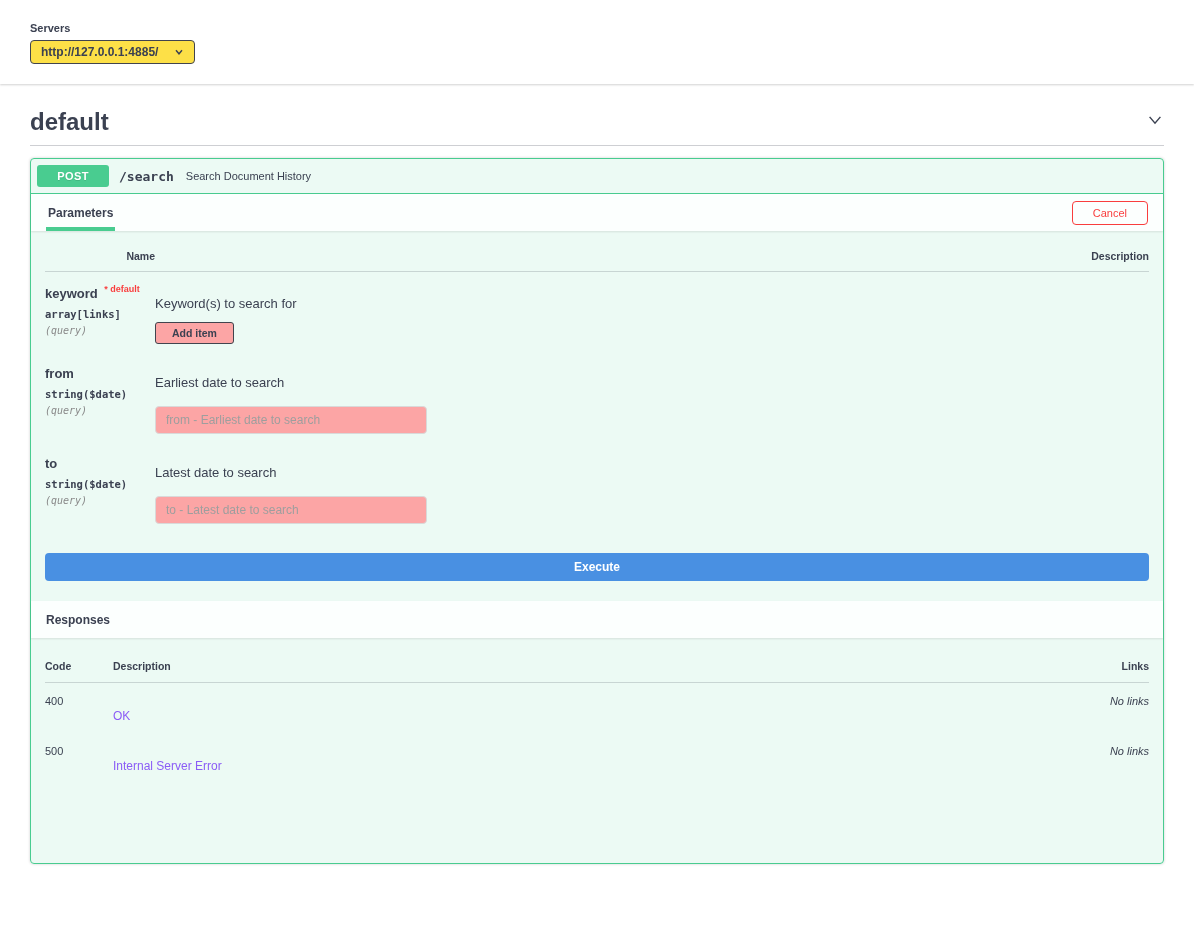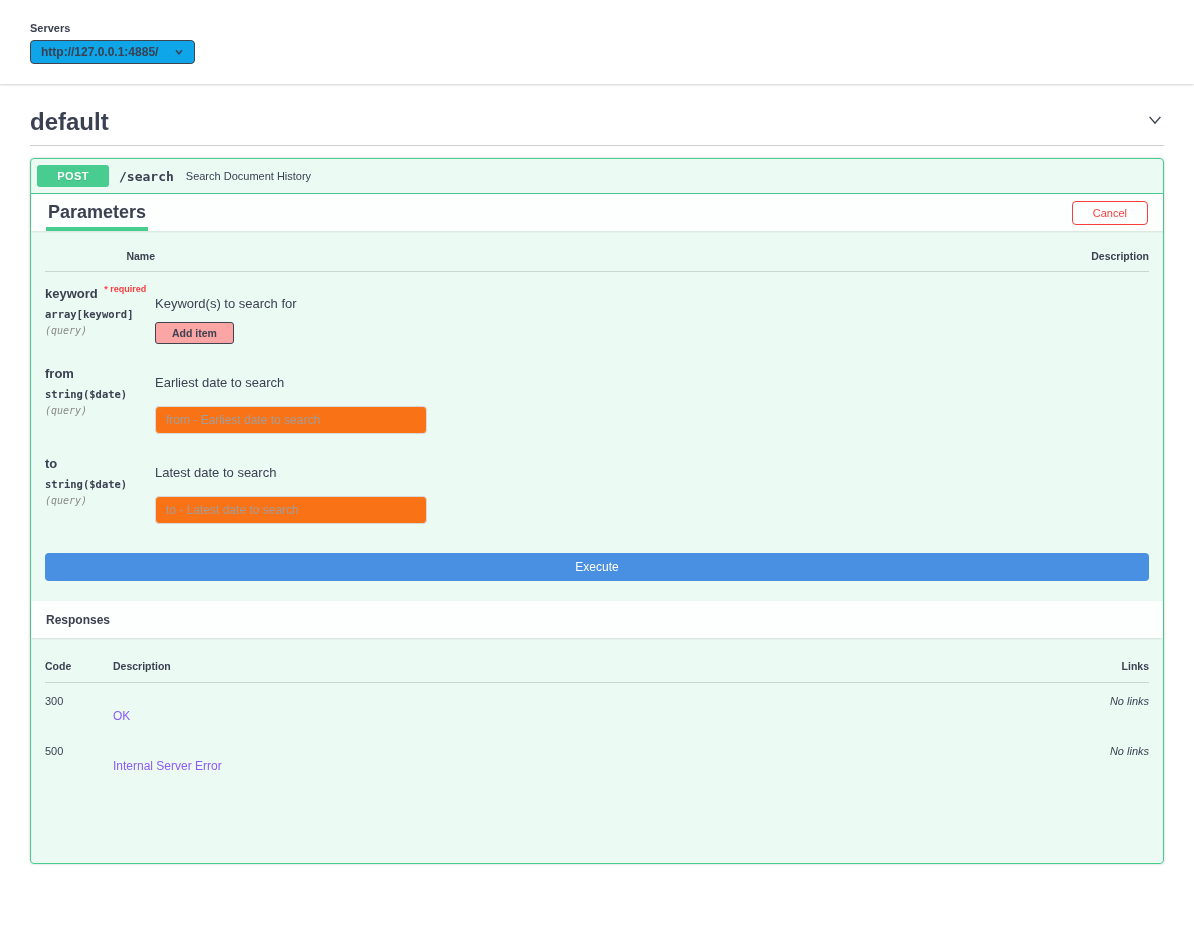--- a/index.html
+++ b/index.html
@@ -19,21 +19,21 @@
   .badge.version { background: #7d8293; }
   .badge.oas { background: #89bf04; }
   .spec-link { display: inline-block; margin-top: 5px; font-size: 11px; color: #4990e2; text-decoration: underline; cursor: pointer; }
   .api-description { margin: 20px 0 0; font-size: 13px; color: #3b4151; }
 
   
   .scheme-section { padding: 22px 30px 20px; background: #fff; box-shadow: 0 1px 2px 0 rgba(0,0,0,.18); }
   .servers-title { font-size: 11px; font-weight: 700; margin-bottom: 6px; color: #3b4151; }
   .servers-select {
     display: inline-flex; align-items: center; gap: 16px;
-    border: 1px solid #41444e; border-radius: 4px; background: #0ea5e9;
+    border: 1px solid #41444e; border-radius: 4px; background: #fde047;
     padding: 4px 10px; font-size: 12px; font-weight: 700; color: #3b4151; cursor: pointer;
   }
   .servers-select svg { display: block; }
 
   
   .tag-section { padding: 24px 30px 0; }
   .tag-header { display: flex; justify-content: space-between; align-items: center; padding-bottom: 9px; border-bottom: 1px solid rgba(59,65,81,.25); cursor: pointer; }
   .tag-title { margin: 0; font-size: 24px; font-weight: 700; color: #3b4151; }
   .tag-chevron { display: block; }
 
@@ -50,21 +50,21 @@
   .op-path { font-family: "DejaVu Sans Mono", "Liberation Mono", monospace; font-size: 13px; font-weight: 700; color: #3b4151; }
   .op-summary-text { font-size: 11px; color: #3b4151; margin-left: 2px; }
 
   .section-header {
     background: rgba(255,255,255,.85); box-shadow: 0 1px 2px rgba(0,0,0,.1);
     display: flex; align-items: center; justify-content: space-between;
     padding: 0 15px; min-height: 37px;
   }
   .tab-item {
     align-self: stretch; display: flex; align-items: center;
-    font-size: 18px; font-weight: 700; color: #3b4151;
+    font-size: 12px; font-weight: 700; color: #3b4151;
     border-bottom: 4px solid #49cc90; padding: 4px 2px 0;
   }
   .cancel-btn {
     border: 1px solid #f93e3e; color: #f93e3e; background: transparent;
     border-radius: 4px; padding: 5px 20px; font-size: 11px; font-family: inherit; cursor: pointer;
   }
 
   .params-body { padding: 0 14px; }
   .params-table-head {
     display: grid; grid-template-columns: 110px 1fr;
@@ -80,28 +80,28 @@
   .param-desc-cell.first { padding-top: 12px; }
   .param-desc { font-size: 13px; color: #3b4151; }
   .add-item-btn {
     margin-top: 11px; display: inline-block; background: #fca5a5; color: #3b4151;
     border: 1px solid #41444e; border-radius: 3px; padding: 4px 16px;
     font-size: 10.5px; font-weight: 700; font-family: inherit; cursor: pointer;
   }
   .param-input {
     display: block; margin-top: 16px; width: 272px;
     padding: 6px 10px; border: 1px solid #d9d9d9; border-radius: 4px;
-    font-size: 12px; color: #3b4151; background: #f97316; font-family: inherit; outline: none;
+    font-size: 12px; color: #3b4151; background: #fca5a5; font-family: inherit; outline: none;
   }
   .param-input::placeholder { color: #9e9e9e; }
 
   .execute-wrapper { padding: 21px 0 20px; }
   .execute-btn {
     width: 100%; background: #4990e2; color: #fff; border: none; border-radius: 4px;
-    padding: 7px 0; font-size: 12px; font-weight: 400; font-family: inherit; cursor: pointer;
+    padding: 7px 0; font-size: 12px; font-weight: 700; font-family: inherit; cursor: pointer;
   }
 
   .responses-header-bar { justify-content: flex-start; }
   .responses-title { font-size: 12px; font-weight: 700; color: #3b4151; }
 
   .responses-body { padding: 0 14px 80px; }
   .responses-table-head {
     display: grid; grid-template-columns: 68px 1fr 90px;
     padding: 22px 0 10px; border-bottom: 1px solid rgba(59,65,81,.2);
     font-size: 10.5px; font-weight: 700; color: #3b4151;
@@ -160,23 +160,23 @@
         <div class="params-body">
           <div class="params-table-head">
             <div>Name</div>
             <div>Description</div>
           </div>
 
           <div class="param-row">
             <div class="param-name-cell">
               <div>
                 <span class="param-name">keyword</span>
-                <span class="param-required">* required</span>
+                <span class="param-required">* default</span>
               </div>
-              <div class="param-type">array[keyword]</div>
+              <div class="param-type">array[links]</div>
               <div class="param-in">(query)</div>
             </div>
             <div class="param-desc-cell first">
               <div class="param-desc">Keyword(s) to search for</div>
               <button class="add-item-btn">Add item</button>
             </div>
           </div>
 
           <div class="param-row">
             <div class="param-name-cell">
@@ -212,21 +212,21 @@
         </div>
 
         <div class="responses-body">
           <div class="responses-table-head">
             <div>Code</div>
             <div>Description</div>
             <div class="links-col">Links</div>
           </div>
 
           <div class="response-row">
-            <div class="response-code">300</div>
+            <div class="response-code">400</div>
             <div class="response-desc">OK</div>
             <div class="response-links">No links</div>
           </div>
 
           <div class="response-row">
             <div class="response-code">500</div>
             <div class="response-desc">Internal Server Error</div>
             <div class="response-links">No links</div>
           </div>
         </div>

